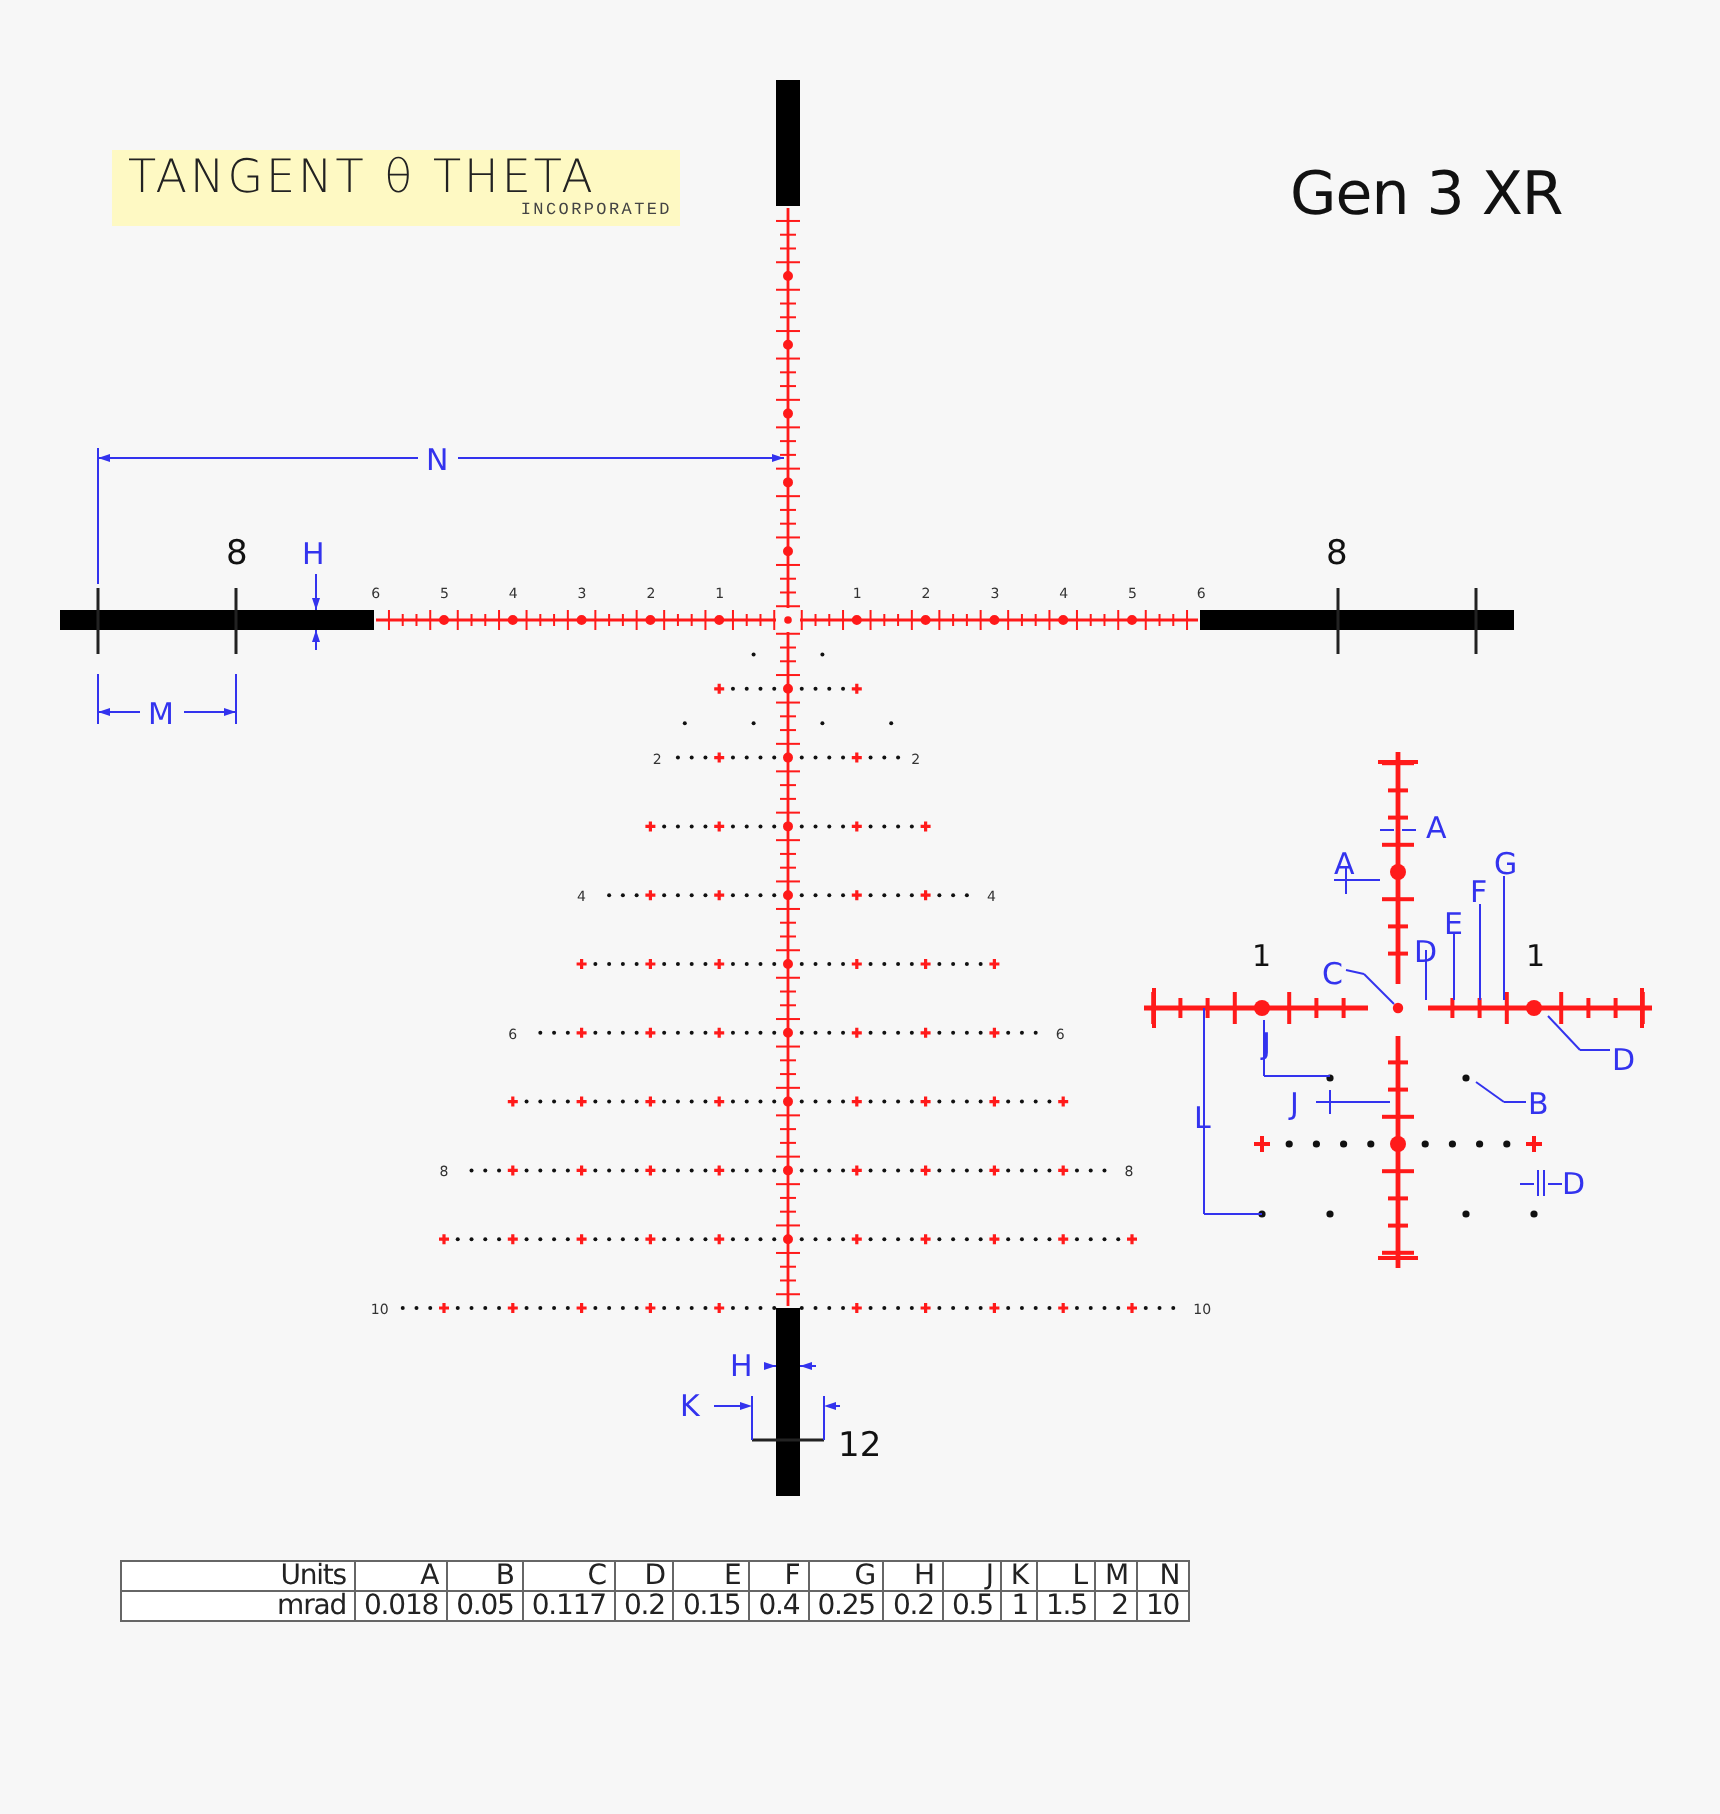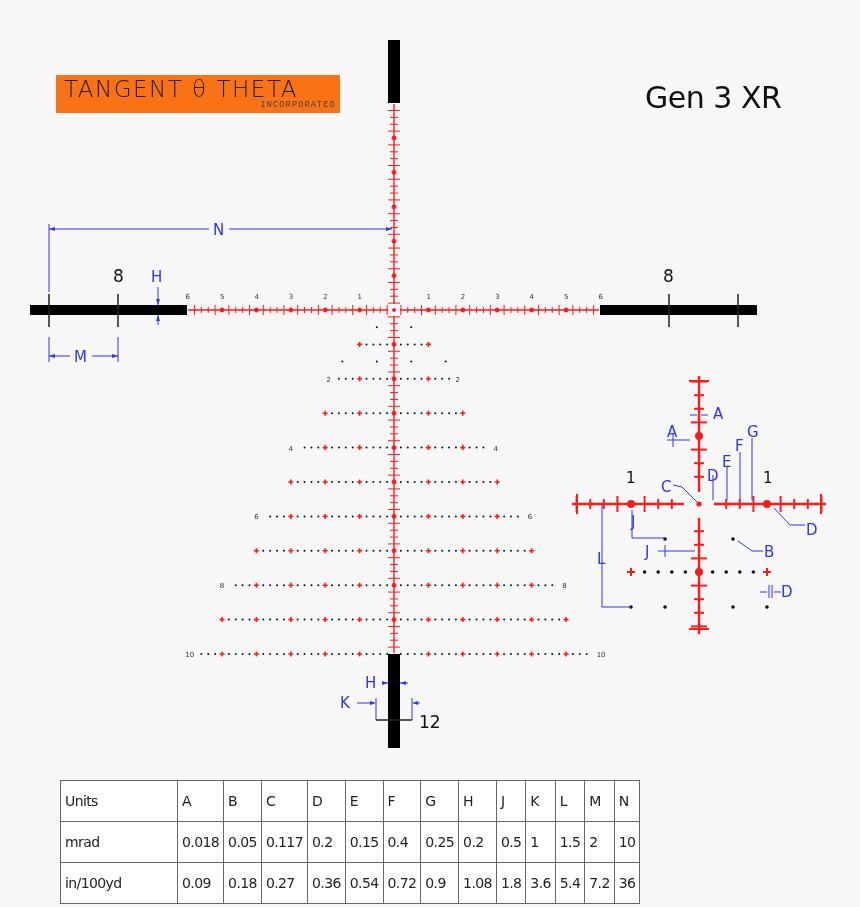--- a/index.html
+++ b/index.html
@@ -1,23 +1,23 @@
 <!DOCTYPE html>
 <html><head>
 <meta charset="utf-8">
 <style>
   html, body { margin:0; padding:0; background:#f7f7f7; }
   body { width:860px; height:907px; position:relative; overflow:hidden; font-family:"DejaVu Sans", sans-serif; }
   #stage { position:absolute; left:0; top:0; width:860px; height:907px; }
-  .logo-box { position:absolute; left:56px; top:75px; width:284px; height:38px; background:#f97316; }
+  .logo-box { position:absolute; left:56px; top:75px; width:284px; height:38px; background:#fef9c3; }
   .logo-main { position:absolute; left:8px; top:1px; font-family:"DejaVu Sans", sans-serif; font-size:23px; letter-spacing:1.5px; color:#222; font-weight:300; white-space:nowrap; }
   .logo-sub { position:absolute; right:4px; top:25px; font-size:8.5px; letter-spacing:1.2px; color:#444; white-space:nowrap;font-family:Liberation Mono, monospace; }
   .model-title { position:absolute; left:614px; top:80px; font-size:30px; color:#111; letter-spacing:-0.5px; white-space:nowrap;margin-left:31px; }
   .units-table { position:absolute; left:60px; top:780px; border-collapse:collapse; font-size:14px; color:#222; background:#fff; }
-  .units-table td { border:1px solid #666; padding:13px 4px; height:14px; line-height:14px; text-align:left; font-family:"DejaVu Sans", sans-serif; letter-spacing:-0.6px; }
+  .units-table td { border:1px solid #666; padding:0 4px; height:14px; line-height:14px; text-align:right; font-family:"DejaVu Sans", sans-serif; letter-spacing:-0.6px; }
   .units-table td.hdr { width:108px; }
   svg text { font-family:"DejaVu Sans", sans-serif; }
 </style>
 </head>
 <body>
 
 <div id="stage">
 
   <div class="logo-box">
     <span class="logo-main">TANGENT θ THETA</span>
@@ -723,31 +723,15 @@
         <td>0.15</td>
         <td>0.4</td>
         <td>0.25</td>
         <td>0.2</td>
         <td>0.5</td>
         <td>1</td>
         <td>1.5</td>
         <td>2</td>
         <td>10</td>
       </tr>
-      <tr>
-        <td>in/100yd</td>
-        <td>0.09</td>
-        <td>0.18</td>
-        <td>0.27</td>
-        <td>0.36</td>
-        <td>0.54</td>
-        <td>0.72</td>
-        <td>0.9</td>
-        <td>1.08</td>
-        <td>1.8</td>
-        <td>3.6</td>
-        <td>5.4</td>
-        <td>7.2</td>
-        <td>36</td>
-      </tr>
     </tbody>
   </table>
 </div>
 
 </body></html>

